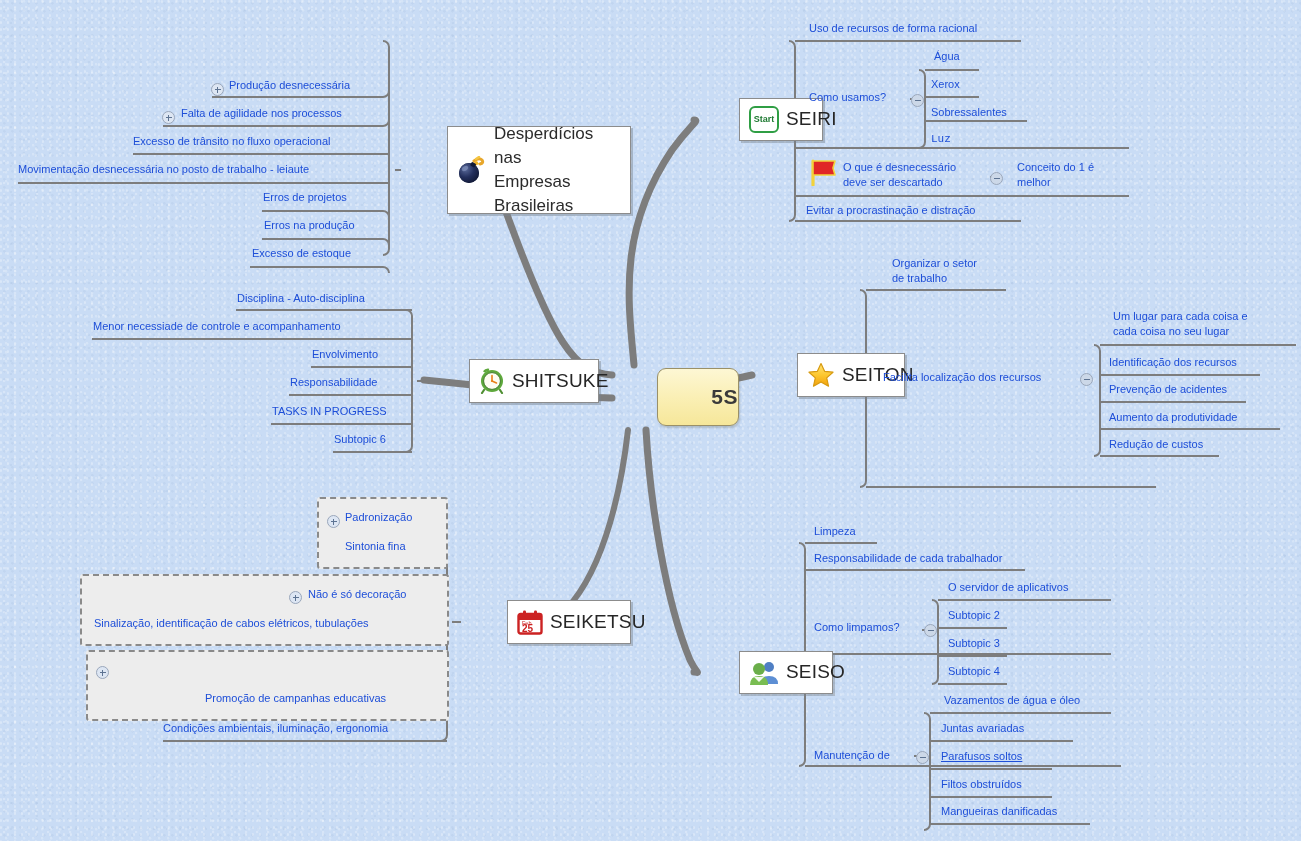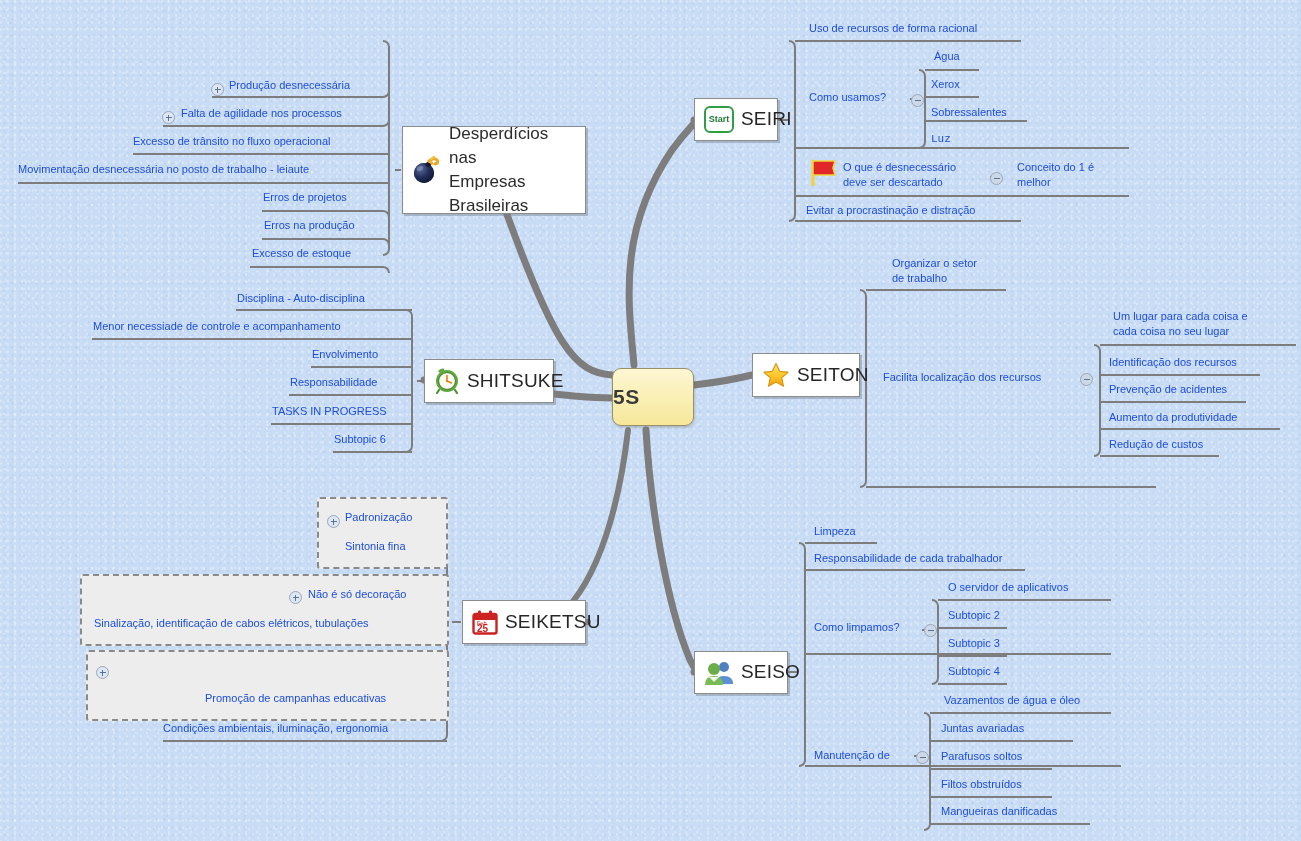--- a/index.html
+++ b/index.html
@@ -14,21 +14,21 @@
       radial-gradient(circle at 12% 22%, rgba(255,255,255,.30) 0 1px, transparent 1.6px),
       radial-gradient(circle at 37% 64%, rgba(255,255,255,.26) 0 1px, transparent 1.6px),
       radial-gradient(circle at 68% 14%, rgba(255,255,255,.22) 0 1px, transparent 1.6px),
       radial-gradient(circle at 84% 77%, rgba(160,185,220,.22) 0 1px, transparent 1.6px),
       radial-gradient(circle at 55% 41%, rgba(160,185,220,.20) 0 1px, transparent 1.6px),
       linear-gradient(#c9dcf5,#c9dcf5);
     background-size:7px 7px,11px 11px,9px 9px,13px 13px,8px 8px,100% 100%;
     opacity:1;pointer-events:none;}
   svg.lines{position:absolute;left:0;top:0;width:1301px;height:841px;pointer-events:none;}
 
-  .node{position:absolute;box-sizing:border-box;}
+  .node{position:absolute;box-sizing:border-box;margin-left:45px;}
 
   
   .mainbox{
     background:#ffffff;border:1px solid #8c8c8c;
     box-shadow:2px 2px 0 rgba(120,130,145,.45);
     display:flex;align-items:center;gap:7px;padding:5px 9px;
   }
   .mainbox .lbl{font-size:19px;color:#262626;line-height:1.1;white-space:nowrap;letter-spacing:.2px;}
 
   
@@ -36,21 +36,21 @@
     background:#ffffff;border:1px solid #8c8c8c;
     box-shadow:2px 2px 0 rgba(120,130,145,.45);
     display:flex;align-items:center;gap:8px;padding:8px 10px 8px 8px;
   }
   .titlebox .ttxt{font-size:17px;color:#2b2b2b;line-height:1.42;}
 
   
   .central{
     background:linear-gradient(180deg,#fdf7d4 0%,#faefb4 52%,#f6e79a 100%);
     border:1px solid #9a9068;border-radius:9px;
-    display:flex;align-items:center;justify-content:flex-start;
+    display:flex;align-items:center;justify-content:flex-end;
     box-shadow:1px 2px 2px rgba(100,100,80,.25);
   }
   .central span{font-size:21px;font-weight:bold;color:#3a3a3a;letter-spacing:.5px;}
 
   
   .leaf{position:absolute;font-size:11px;color:#1d4ed8;line-height:1.32;white-space:nowrap;}
 
   
   .mark{position:absolute;width:11px;height:11px;border-radius:50%;
     border:1px solid #9aa7bb;background:#dde6f3;
@@ -363,21 +363,21 @@
   <div class="leaf" style="left:948px;top:636px;">Subtopic 3</div>
   <div class="leaf" style="left:948px;top:664px;">Subtopic 4</div>
 
   <div class="leaf" style="left:814px;top:748px;">Manutenção de</div>
   <div class="mark minus" style="left:916px;top:751px;">
     <i class="h"></i>
     </div>
 
   <div class="leaf" style="left:944px;top:693px;">Vazamentos de água e óleo</div>
   <div class="leaf" style="left:941px;top:721px;">Juntas avariadas</div>
-  <div class="leaf" style="left:941px;top:749px;">Parafusos soltos</div>
+  <div class="leaf" style="left:941px;top:749px;text-decoration:underline;">Parafusos soltos</div>
   <div class="leaf" style="left:941px;top:777px;">Filtos obstruídos</div>
   <div class="leaf" style="left:941px;top:804px;">Mangueiras danificadas</div>
 
   <div class="leaf" style="left:345px;top:510px;">Padronização</div>
   <div class="mark" style="left:327px;top:515px;">
     <i class="h"></i>
       <i class="v"></i>
     </div>
 
   <div class="leaf" style="left:345px;top:539px;">Sintonia fina</div>

